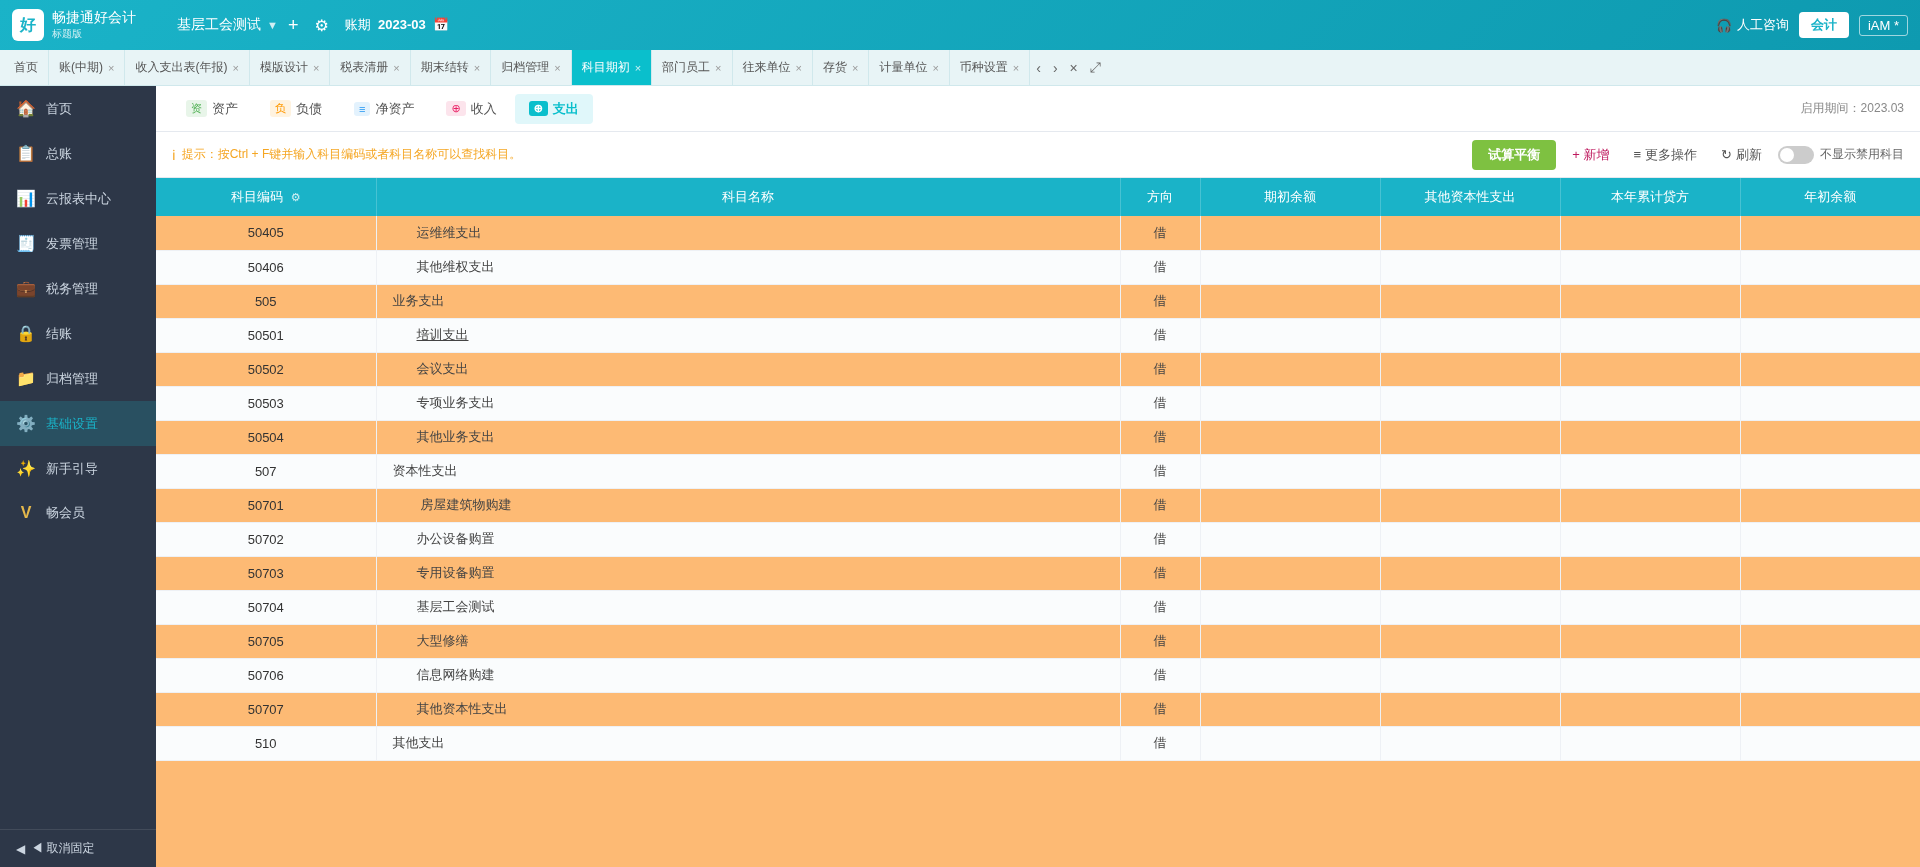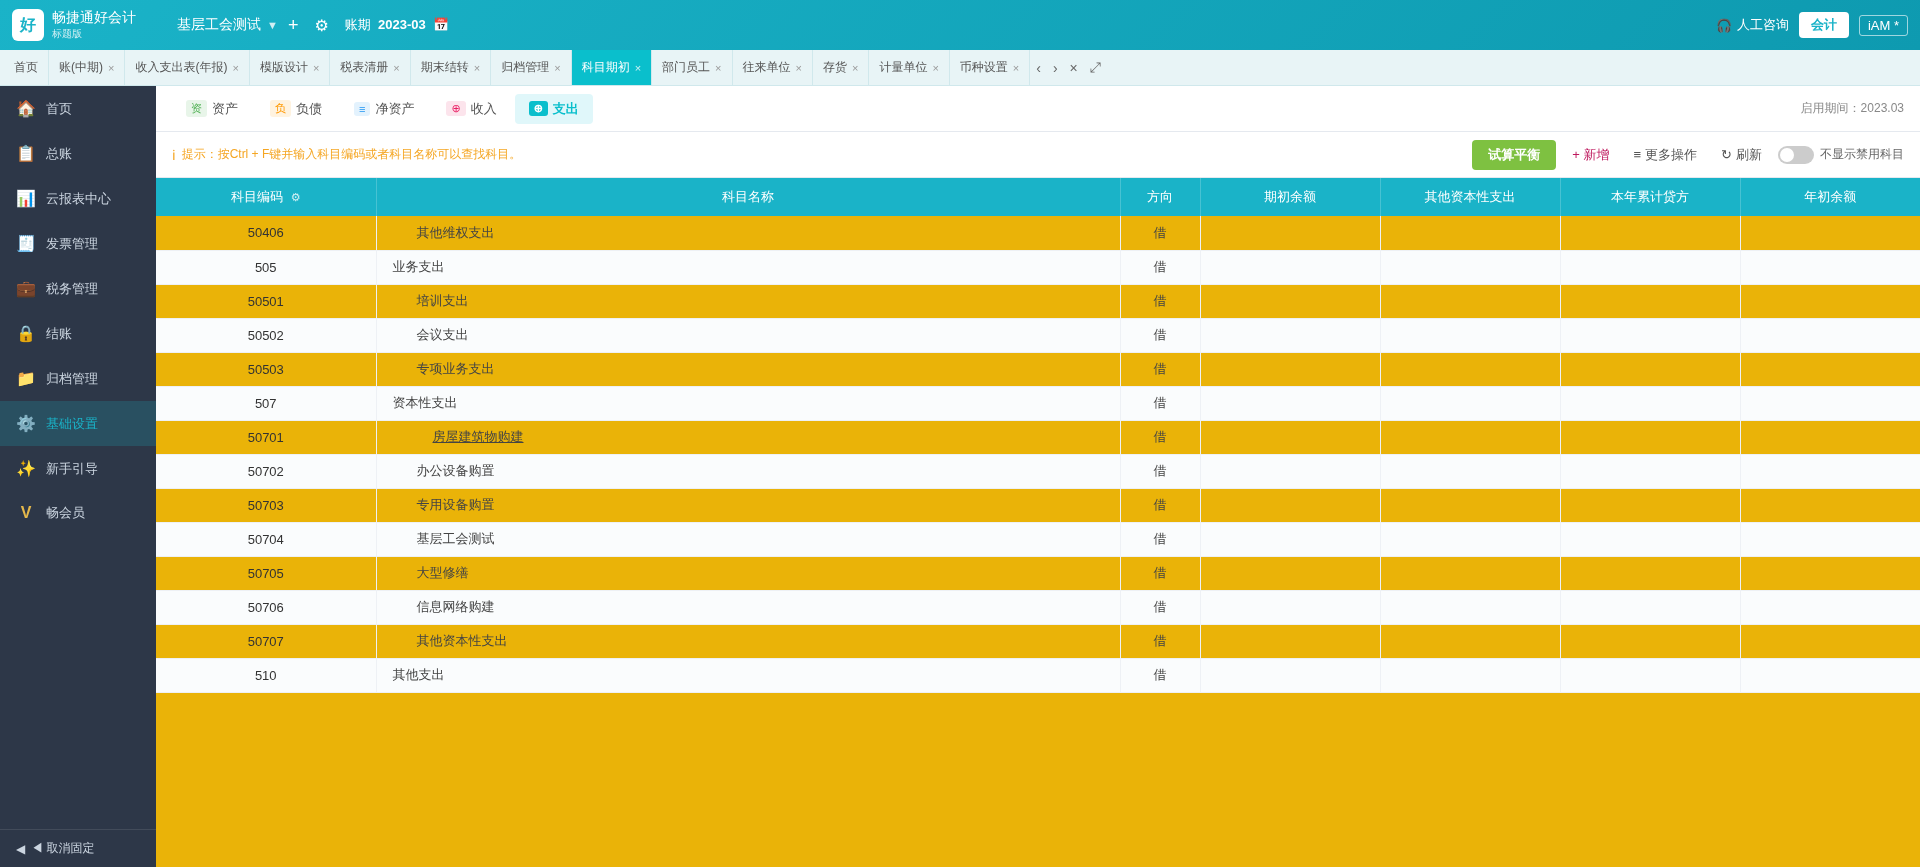--- a/index.html
+++ b/index.html
@@ -306,21 +306,21 @@
       top: 2px;
       left: 2px;
       transition: left 0.2s;
     }
 
     
     .table-container {
       flex: 1;
       overflow-y: auto;
       overflow-x: hidden;
-      background: #eab308;
+      background: #fdba74;
       position: relative;
     }
     .table-container::-webkit-scrollbar { width: 8px; }
     .table-container::-webkit-scrollbar-track { background: #f1f1f1; }
     .table-container::-webkit-scrollbar-thumb { background: #ccc; border-radius: 4px; }
 
     table {
       width: 100%;
       border-collapse: collapse;
     }
@@ -560,41 +560,50 @@
             </th>
             <th>科目名称</th>
             <th style="width:80px;">方向</th>
             <th style="width:180px;">期初余额</th>
             <th style="width:180px;">其他资本性支出</th>
             <th style="width:180px;">本年累计贷方</th>
             <th style="width:180px;">年初余额</th>
           </tr>
         </thead>
         <tbody id="table-body">
+        <tr>
+      <td class="td-code">50405</td>
+      <td class="td-name" style="padding-left:40px;">运维维支出</td>
+      <td class="td-direction">借</td>
+      <td></td>
+      <td></td>
+      <td></td>
+      <td></td>
+    </tr>
             <tr>
       <td class="td-code">50406</td>
       <td class="td-name" style="padding-left:40px;">其他维权支出</td>
       <td class="td-direction">借</td>
       <td></td>
       <td></td>
       <td></td>
       <td></td>
     </tr>
             <tr>
       <td class="td-code">505</td>
       <td class="td-name" style="padding-left:16px;">业务支出</td>
       <td class="td-direction">借</td>
       <td></td>
       <td></td>
       <td></td>
       <td></td>
     </tr>
             <tr>
       <td class="td-code">50501</td>
-      <td class="td-name" style="padding-left:40px;">培训支出</td>
+      <td class="td-name" style="padding-left:40px;text-decoration:underline;">培训支出</td>
       <td class="td-direction">借</td>
       <td></td>
       <td></td>
       <td></td>
       <td></td>
     </tr>
             <tr>
       <td class="td-code">50502</td>
       <td class="td-name" style="padding-left:40px;">会议支出</td>
       <td class="td-direction">借</td>
@@ -606,31 +615,40 @@
             <tr>
       <td class="td-code">50503</td>
       <td class="td-name" style="padding-left:40px;">专项业务支出</td>
       <td class="td-direction">借</td>
       <td></td>
       <td></td>
       <td></td>
       <td></td>
     </tr>
             <tr>
+      <td class="td-code">50504</td>
+      <td class="td-name" style="padding-left:40px;">其他业务支出</td>
+      <td class="td-direction">借</td>
+      <td></td>
+      <td></td>
+      <td></td>
+      <td></td>
+    </tr>
+            <tr>
       <td class="td-code">507</td>
       <td class="td-name" style="padding-left:16px;">资本性支出</td>
       <td class="td-direction">借</td>
       <td></td>
       <td></td>
       <td></td>
       <td></td>
     </tr>
             <tr>
       <td class="td-code">50701</td>
-      <td class="td-name" style="padding-left:56px;text-decoration:underline;">房屋建筑物购建</td>
+      <td class="td-name" style="padding-left:44px;">房屋建筑物购建</td>
       <td class="td-direction">借</td>
       <td></td>
       <td></td>
       <td></td>
       <td></td>
     </tr>
             <tr>
       <td class="td-code">50702</td>
       <td class="td-name" style="padding-left:40px;">办公设备购置</td>
       <td class="td-direction">借</td>

